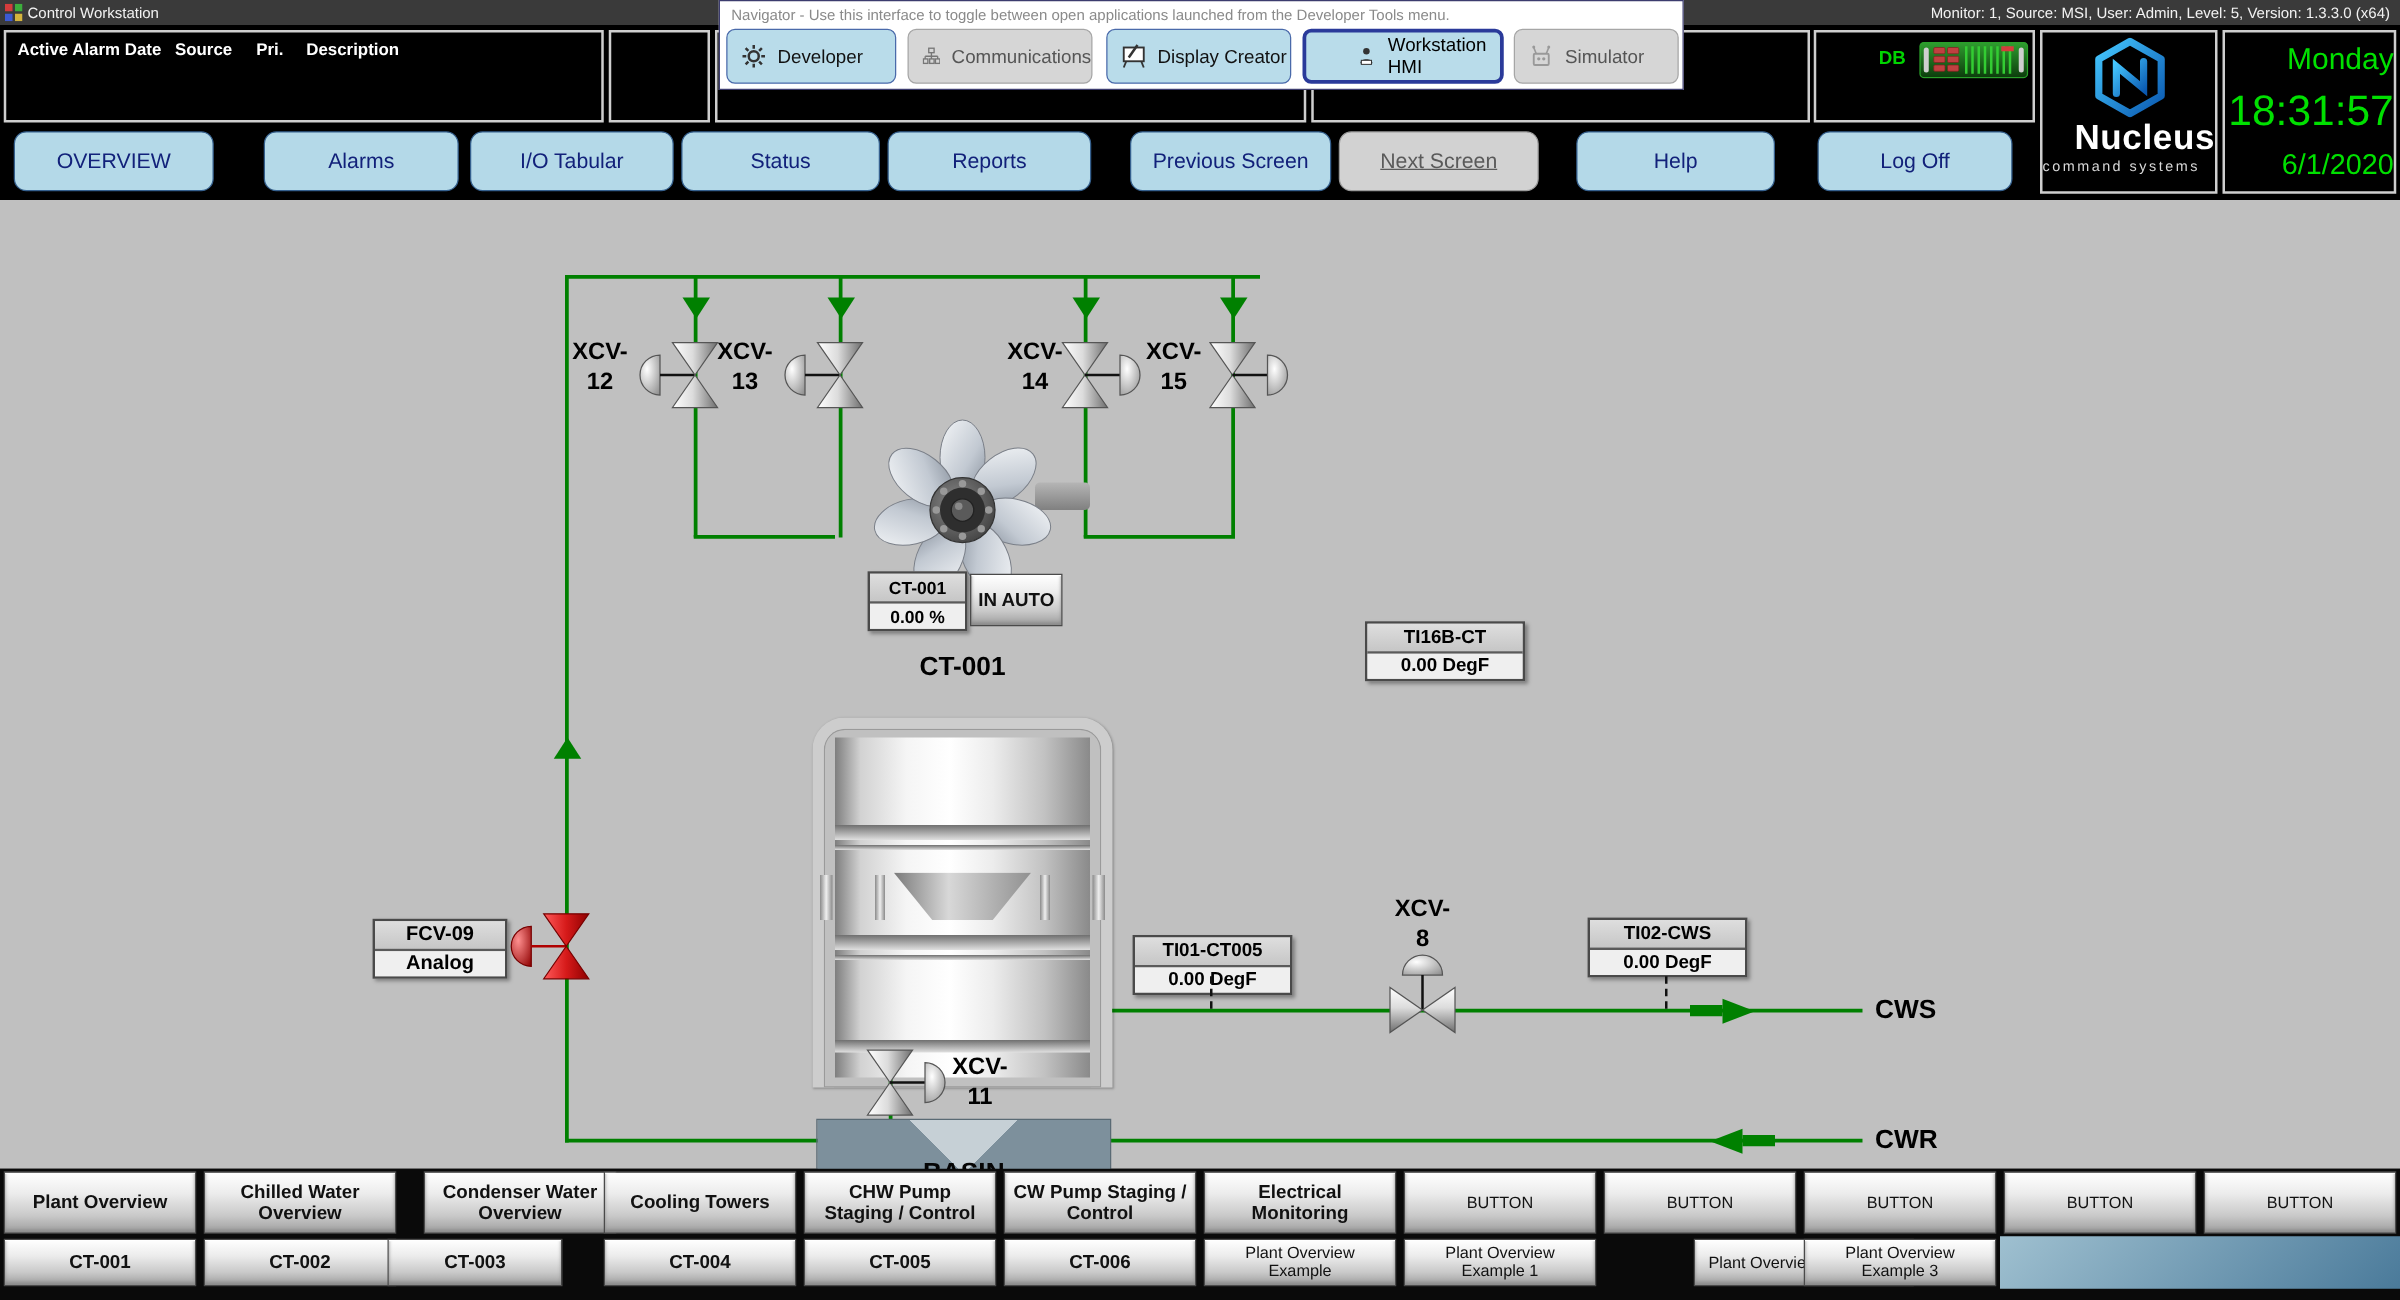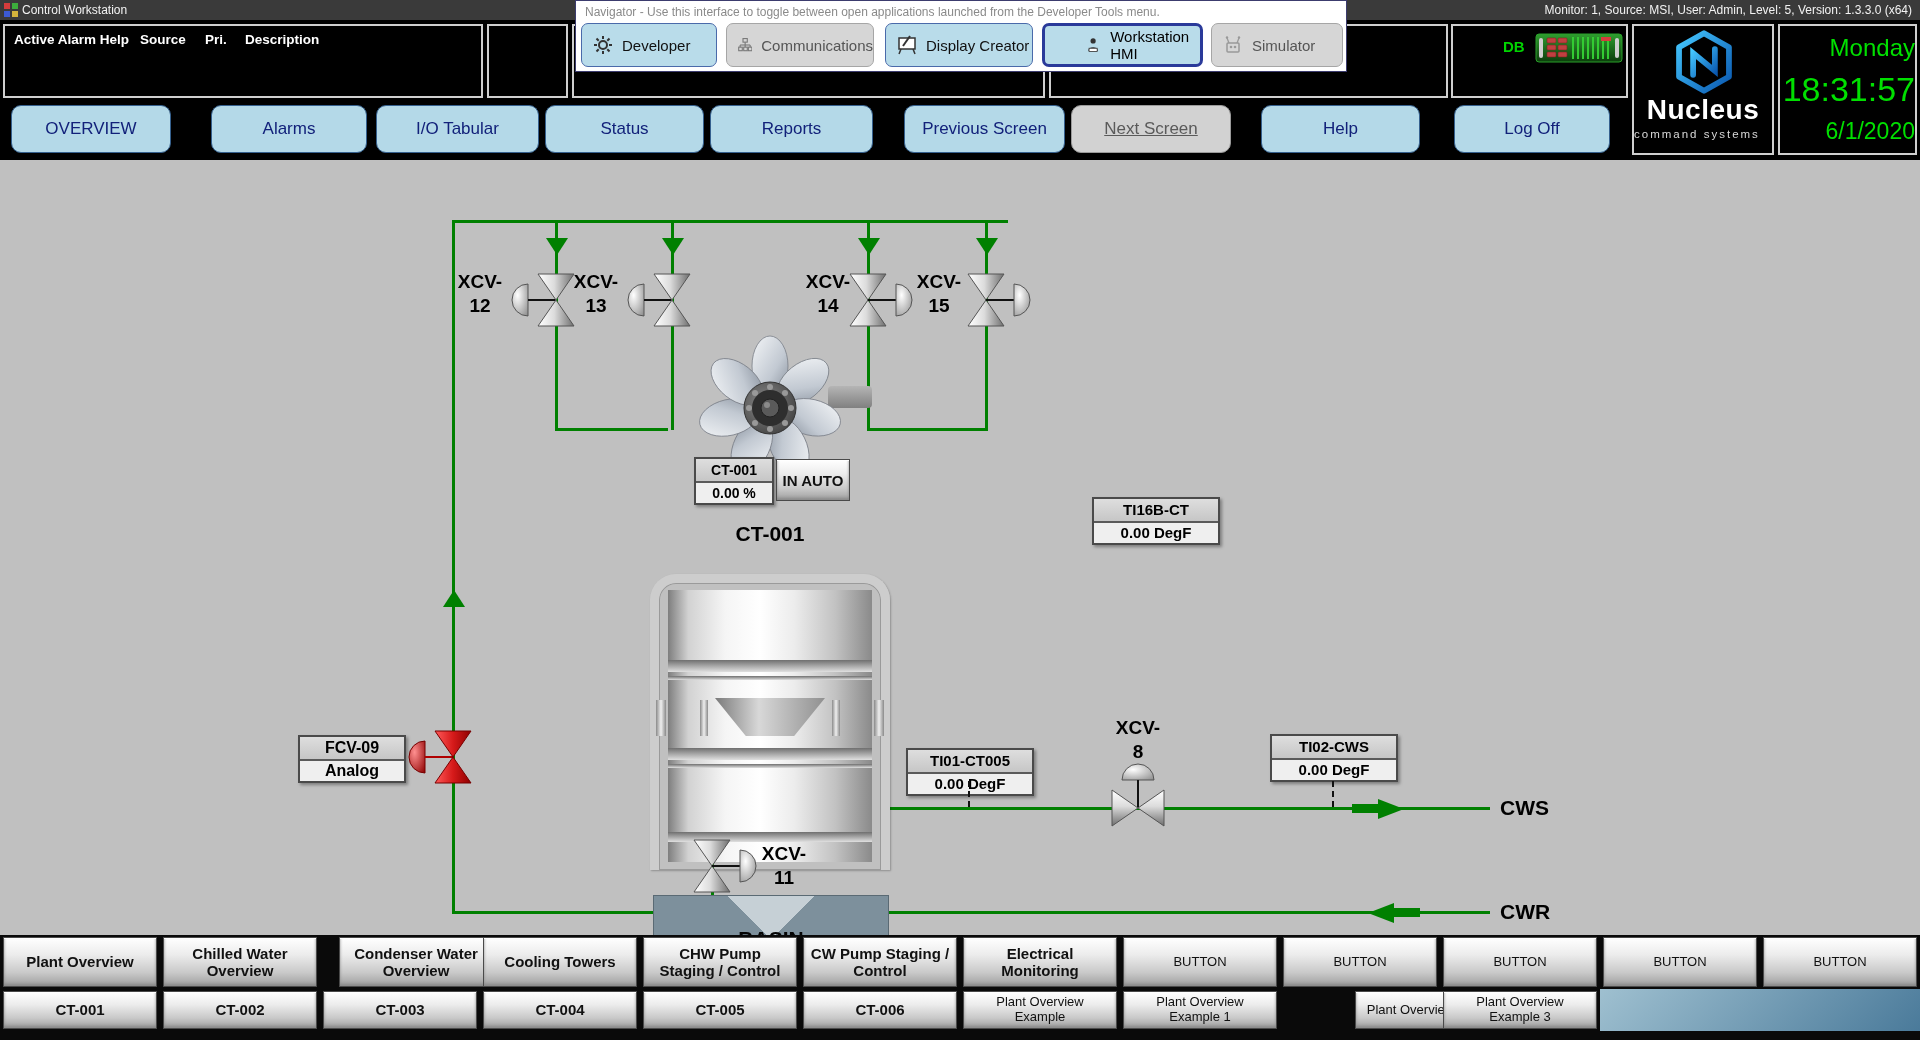--- a/index.html
+++ b/index.html
@@ -30,21 +30,21 @@
   .nav-app.blue{background:#b9dcea;border:1px solid #4a6aaa;color:#111;}
   .nav-app.active{background:#b9dcea;border:3px solid #2a3a9a;color:#000;padding-left:40px;}
   .nav-app.gray{background:#d6d6d6;border:1px solid #a6a6a6;color:#555;}
 
   
   .mbtn{position:absolute;top:105px;height:48px;border-radius:10px;background:#b4d9e8;
      border:1px solid #35608e;color:#12217a;font-size:17px;font-weight:500;
      display:flex;align-items:center;justify-content:center;box-sizing:border-box;cursor:pointer;}
   .mbtn.disabled{background:#d2d2d2;border-color:#9a9a9a;color:#5a5a5a;text-decoration:underline;}
 
-  .brand-name{color:#fff;font-weight:bold;font-size:28px;text-align:center;letter-spacing:.5px;}
+  .brand-name{color:#fff;font-weight:bold;font-size:28px;text-align:right;letter-spacing:.5px;}
   .brand-tag{color:#d8d8d8;font-size:11.5px;letter-spacing:2px;}
   .clock{color:#00e000;text-align:right;}
 
   
   .diagram{left:0;top:160px;width:1920px;height:775px;background:#c0c0c0;}
   .pipe{position:absolute;background:#008000;}
   .arrow-down{position:absolute;width:0;height:0;border-left:11px solid transparent;
      border-right:11px solid transparent;border-top:17px solid #008000;}
   .arrow-up{position:absolute;width:0;height:0;border-left:11px solid transparent;
      border-right:11px solid transparent;border-bottom:17px solid #008000;}
@@ -147,21 +147,21 @@
       <rect x="0" y="0" width="6" height="6" fill="#d43c3c"></rect>
         <rect x="8" y="0" width="6" height="6" fill="#3cae3c"></rect>
       <rect x="0" y="8" width="6" height="6" fill="#3c5ad4"></rect>
         <rect x="8" y="8" width="6" height="6" fill="#d4b43c"></rect>
     </svg>
     <span class="ttl">Control Workstation</span>
     <span class="rstat">Monitor: 1, Source: MSI, User: Admin, Level: 5, Version: 1.3.3.0 (x64)</span>
   </div>
 
   <div class="panel" style="left:3px;top:24px;width:480px;height:74px">
-    <span class="alarm-hdr" style="left:9px">Active Alarm Help</span>
+    <span class="alarm-hdr" style="left:9px">Active Alarm Date</span>
     <span class="alarm-hdr" style="left:135px">Source</span>
     <span class="alarm-hdr" style="left:200px">Pri.</span>
     <span class="alarm-hdr" style="left:240px">Description</span>
   </div>
   <div class="panel" style="left:487px;top:24px;width:81px;height:74px"></div>
 
   <div class="panel" style="left:572px;top:24px;width:473px;height:74px">
     <div class="offline-bar" style="left:484px;top:47px;width:88px"></div>
     <div class="offline-bar" style="left:590px;top:47px;width:88px"></div>
     <div class="offline-txt" style="left:478px;top:57px">BOP OFFLINE</div>
@@ -470,21 +470,21 @@
     <div class="metal-btn bbtn" style="left:803px;top:2px;width:154px;height:50px">CW Pump Staging / Control</div>
     <div class="metal-btn bbtn" style="left:963px;top:2px;width:154px;height:50px">Electrical Monitoring</div>
     <div class="metal-btn bbtn plain" style="left:1123px;top:2px;width:154px;height:50px">BUTTON</div>
     <div class="metal-btn bbtn plain" style="left:1283px;top:2px;width:154px;height:50px">BUTTON</div>
     <div class="metal-btn bbtn plain" style="left:1443px;top:2px;width:154px;height:50px">BUTTON</div>
     <div class="metal-btn bbtn plain" style="left:1603px;top:2px;width:154px;height:50px">BUTTON</div>
     <div class="metal-btn bbtn plain" style="left:1763px;top:2px;width:154px;height:50px">BUTTON</div>
 
     <div class="metal-btn bbtn" style="left:3px;top:56px;width:154px;height:38px">CT-001</div>
     <div class="metal-btn bbtn" style="left:163px;top:56px;width:154px;height:38px">CT-002</div>
-    <div class="metal-btn bbtn" style="left:323px;top:56px;width:154px;height:38px">CT-003</div>
+    <div class="metal-btn bbtn" style="left:310px;top:56px;width:140px;height:38px">CT-003</div>
     <div class="metal-btn bbtn" style="left:483px;top:56px;width:154px;height:38px">CT-004</div>
     <div class="metal-btn bbtn" style="left:643px;top:56px;width:154px;height:38px">CT-005</div>
     <div class="metal-btn bbtn" style="left:803px;top:56px;width:154px;height:38px">CT-006</div>
     <div class="metal-btn bbtn plain" style="left:963px;top:56px;width:154px;height:38px">Plant Overview Example</div>
     <div class="metal-btn bbtn plain" style="left:1123px;top:56px;width:154px;height:38px">Plant Overview Example 1</div>
     <div class="metal-btn bbtn plain" style="left:1355px;top:56px;width:176px;height:38px">Plant Overview Example 2</div>
     <div class="metal-btn bbtn plain" style="left:1443px;top:56px;width:154px;height:38px">Plant Overview Example 3</div>
     <div class="blue-fill" style="left:1600px;top:54px;width:320px;height:42px"></div>
   </div>
 

